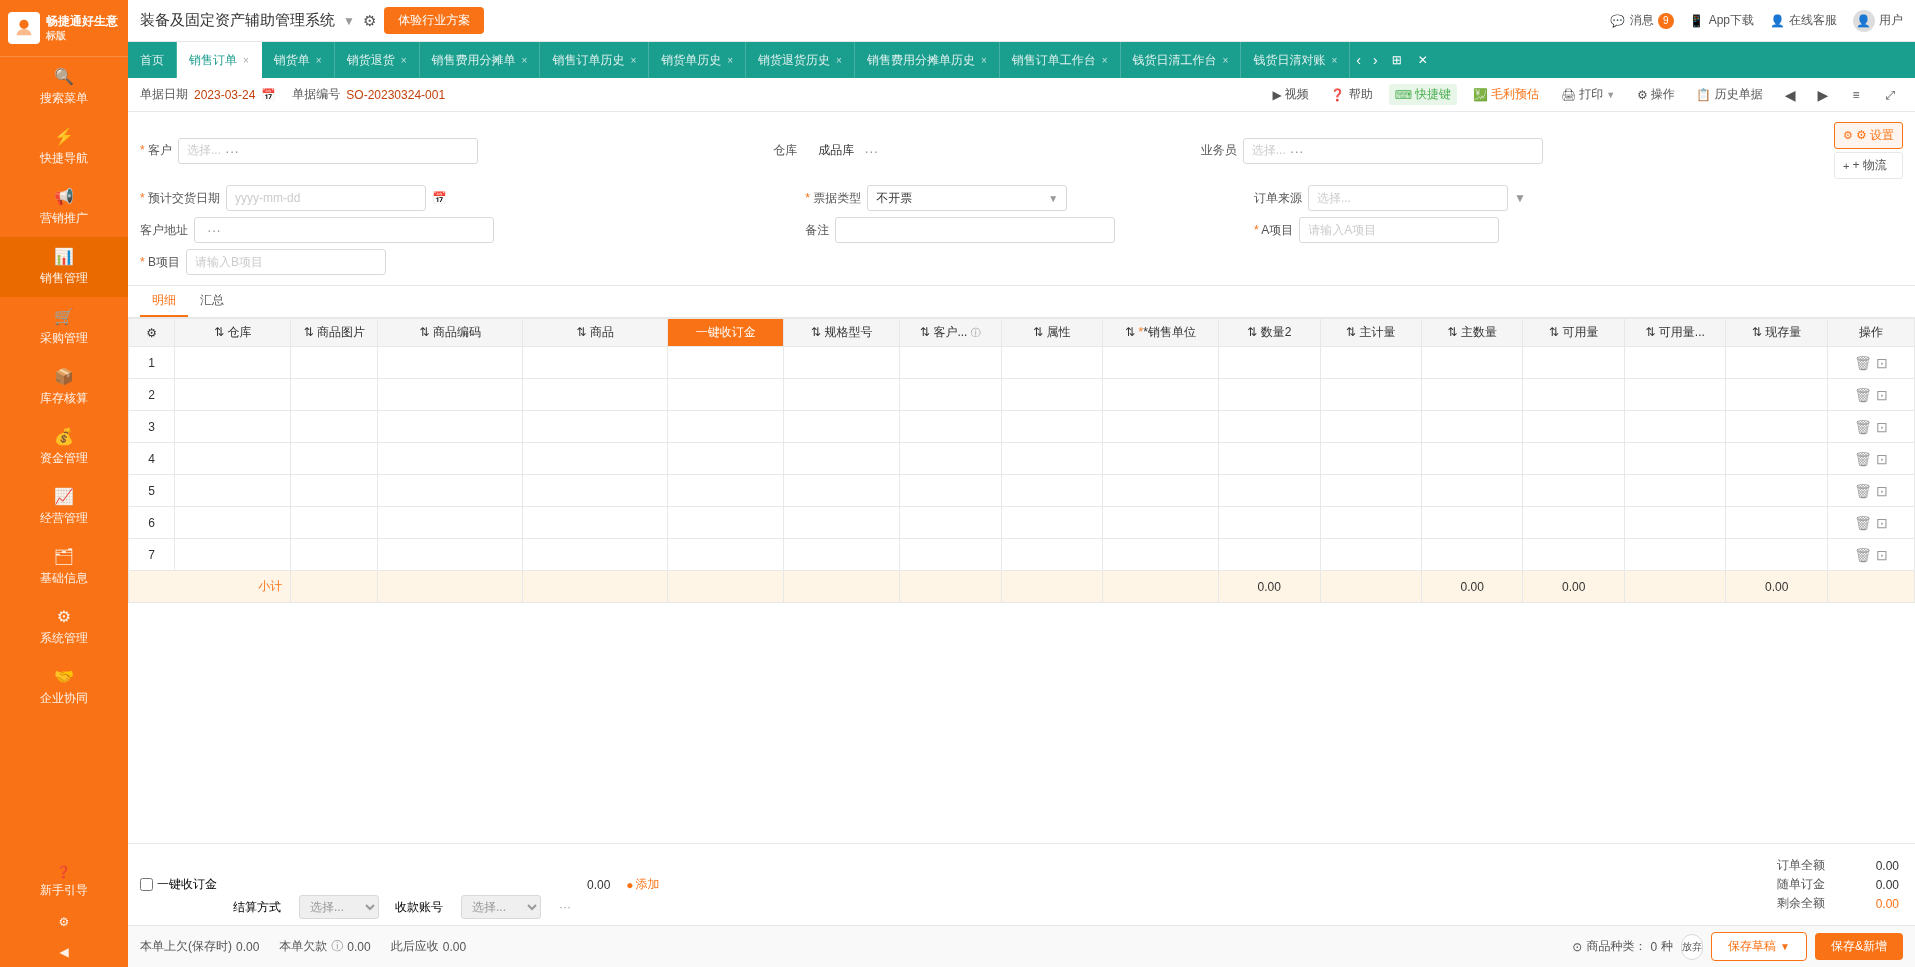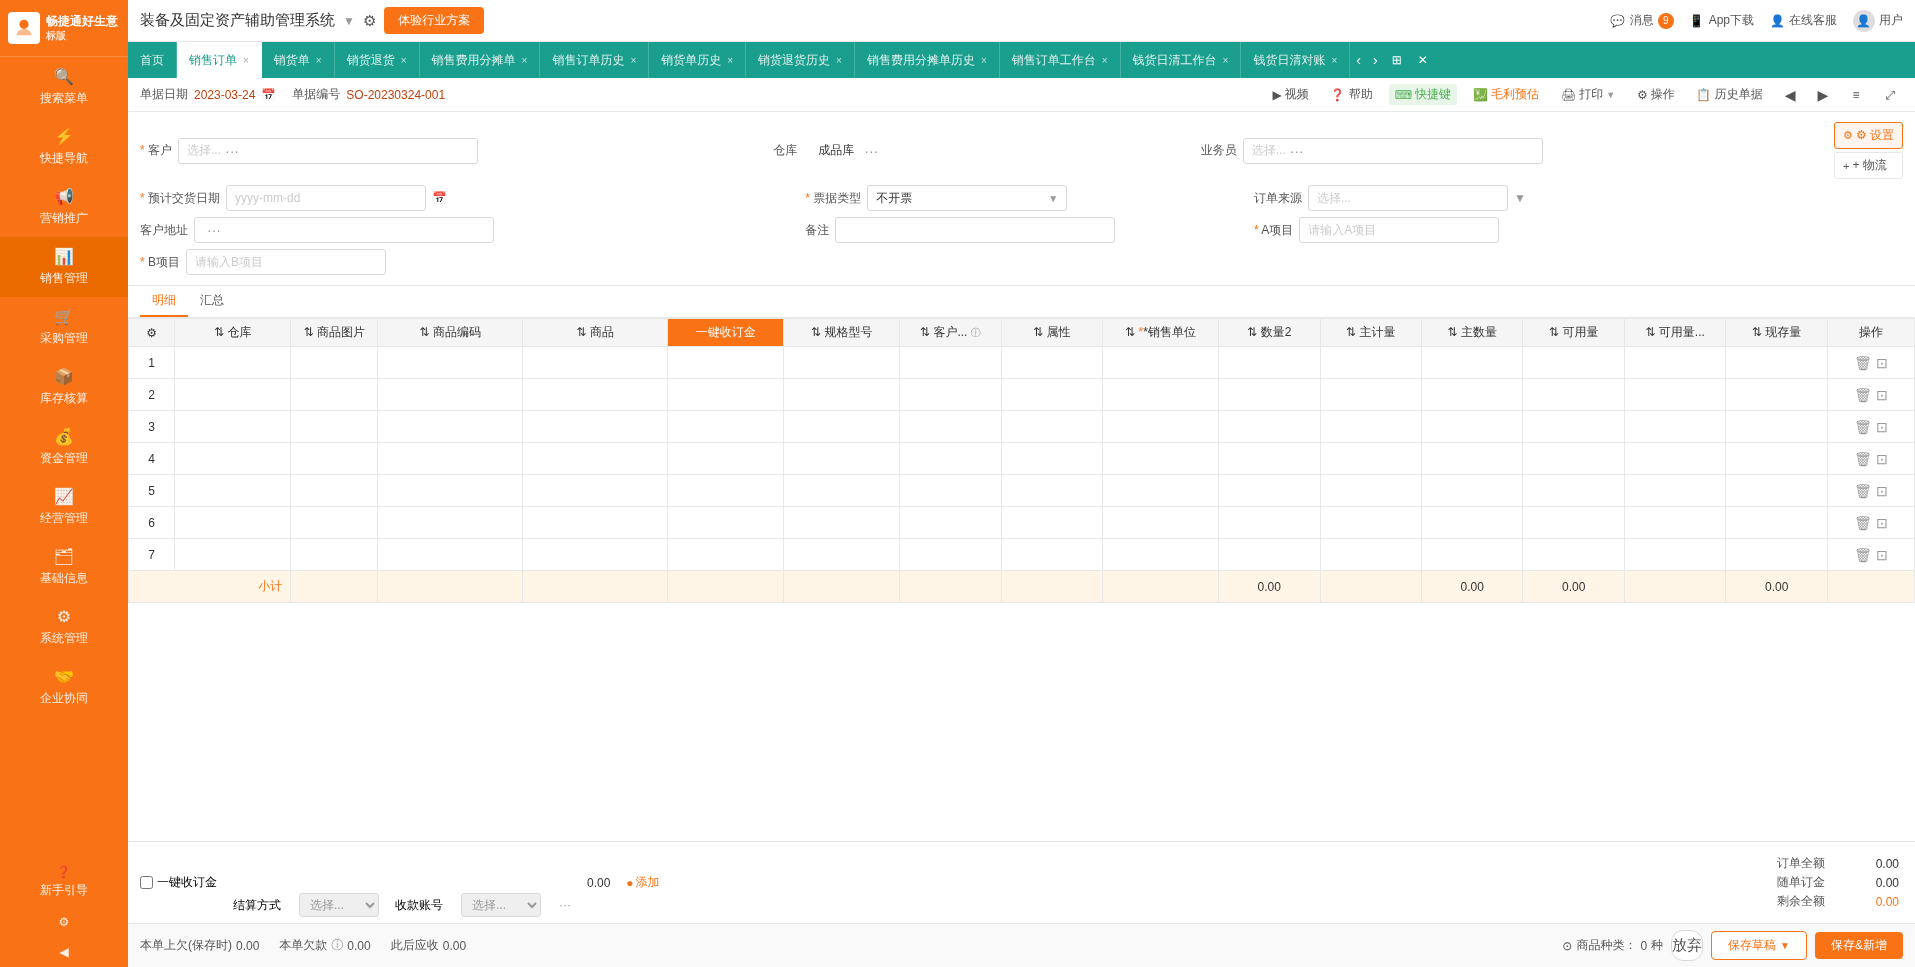--- a/index.html
+++ b/index.html
@@ -113,21 +113,21 @@
     
     .summary-panel { margin-left: auto; display: flex; flex-direction: column; gap: 2px; text-align: right; padding-right: 4px; }
     .summary-row { display: flex; gap: 24px; align-items: center; justify-content: flex-end; }
     .summary-label { color: #555; }
     .summary-value { color: #333; min-width: 50px; text-align: right; }
 
     
     .status-bar { padding: 6px 12px; background: #f9f9f9; border-top: 1px solid #e8e8e8; display: flex; align-items: center; gap: 20px; }
     .status-item { display: flex; align-items: center; gap: 4px; color: #555; }
     .status-right { margin-left: auto; display: flex; align-items: center; gap: 8px; }
-    .discard-btn { border: 1px solid #d9d9d9; background: #fff; border-radius: 12px; padding: 5px 0; cursor: pointer; color: #555; font-size: 15px; }
+    .discard-btn { border: 1px solid #d9d9d9; background: #fff; border-radius: 12px; padding: 5px 0; cursor: pointer; color: #555; font-size: 10px; }
     .save-draft-btn { border: 1px solid #f97316; background: #fff; border-radius: 4px; padding: 5px 16px; cursor: pointer; color: #f97316; font-size: 12px; display: flex; align-items: center; gap: 4px; }
     .save-new-btn { background: #f97316; border: none; border-radius: 4px; padding: 5px 16px; cursor: pointer; color: #fff; font-size: 12px; }
 
     .dropdown-arrow { color: #999; font-size: 10px; }
 
     .table-action-icons { display: flex; gap: 4px; justify-content: center; }
     .table-action-icons span { cursor: pointer; color: #999; font-size: 14px; }
 
     
     .h-scroll { height: 12px; overflow-x: auto; overflow-y: hidden; }

